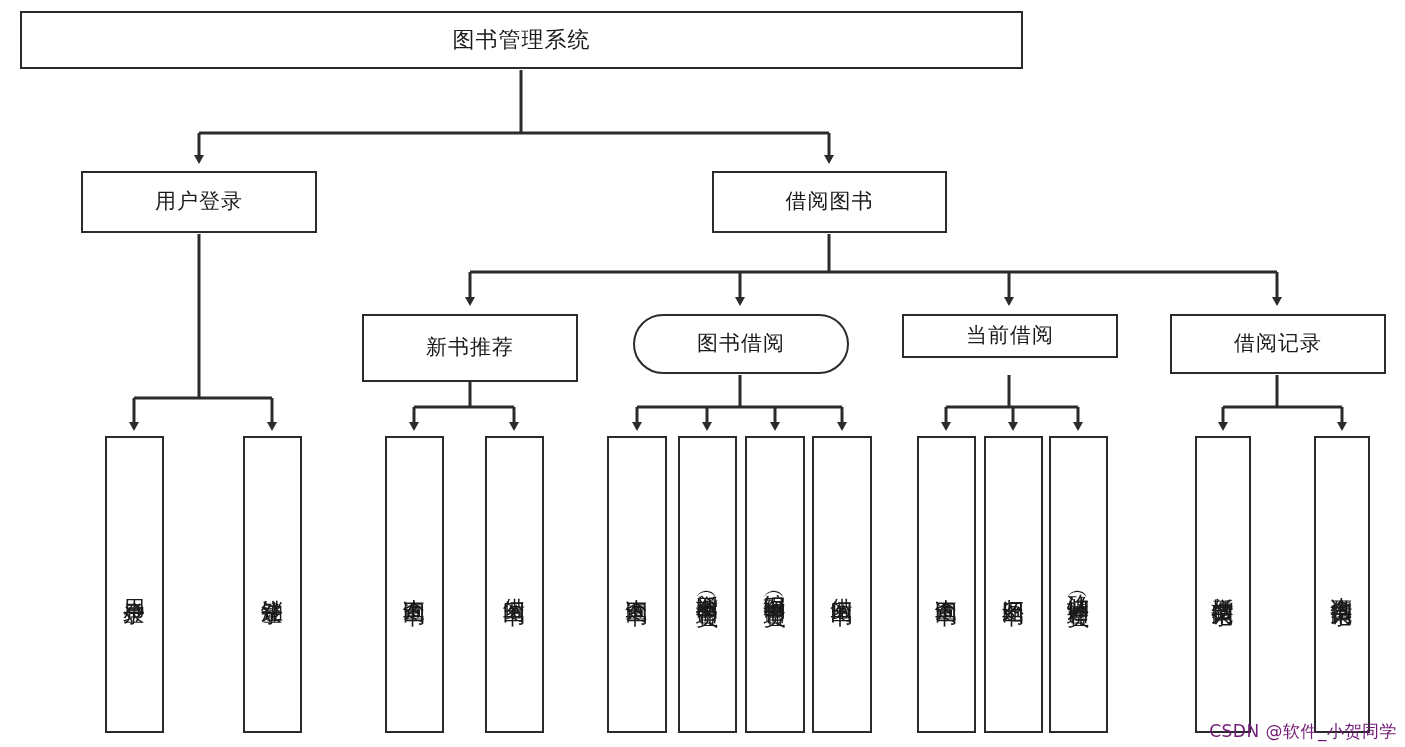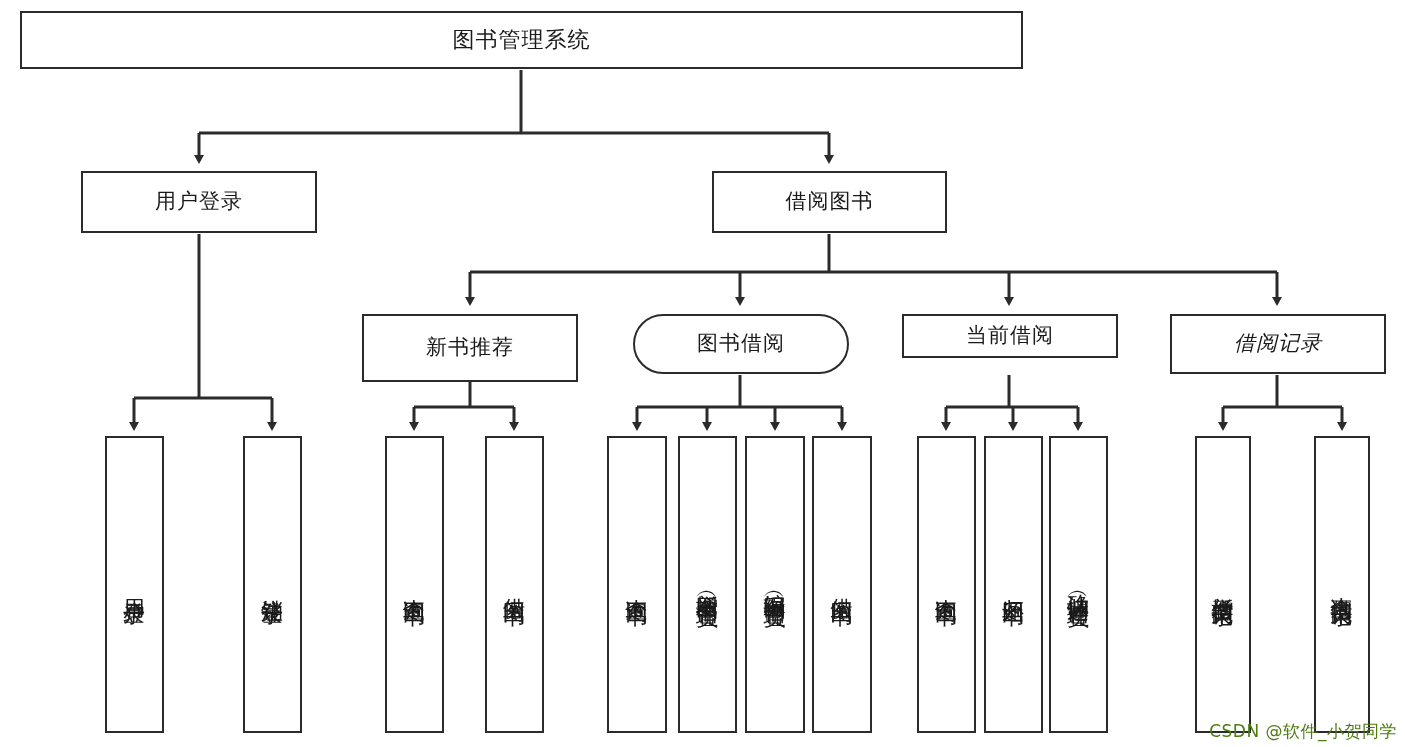--- a/index.html
+++ b/index.html
@@ -59,21 +59,21 @@
   }
   .node-v > span {
     display: block;
     white-space: nowrap;
   }
   #watermark {
     position: absolute;
     right: 8px;
     bottom: 4px;
     font-size: 17px;
-    color: #4d7c0f;
+    color: #701a75;
     letter-spacing: 0.5px;
     white-space: nowrap;
     user-select: none;
   }
 </style>
 </head>
 <body>
 
 <div id="diagram-root">
 
@@ -132,21 +132,21 @@
   <div class="node node-h" style="left:81px; top:171px; width:236px; height:62px;">用户登录</div>
 
   <div class="node node-h" style="left:712px; top:171px; width:235px; height:62px;">借阅图书</div>
 
   <div class="node node-h" style="left:362px; top:314px; width:216px; height:68px;">新书推荐</div>
 
   <div class="node node-h" style="left:633px; top:314px; width:216px; height:60px;border-radius:30px;">图书借阅</div>
 
   <div class="node node-h" style="left:902px; top:314px; width:216px; height:44px;">当前借阅</div>
 
-  <div class="node node-h" style="left:1170px; top:314px; width:216px; height:60px;font-style:italic;">借阅记录</div>
+  <div class="node node-h" style="left:1170px; top:314px; width:216px; height:60px;">借阅记录</div>
 
   <div class="node node-v" style="left:105px; top:436px; width:59px; height:297px;">
     <span>用户登录</span>
   </div>
 
   <div class="node node-v" style="left:243px; top:436px; width:59px; height:297px;">
     <span>注销登录</span>
   </div>
 
   <div class="node node-v" style="left:385px; top:436px; width:59px; height:297px;">

